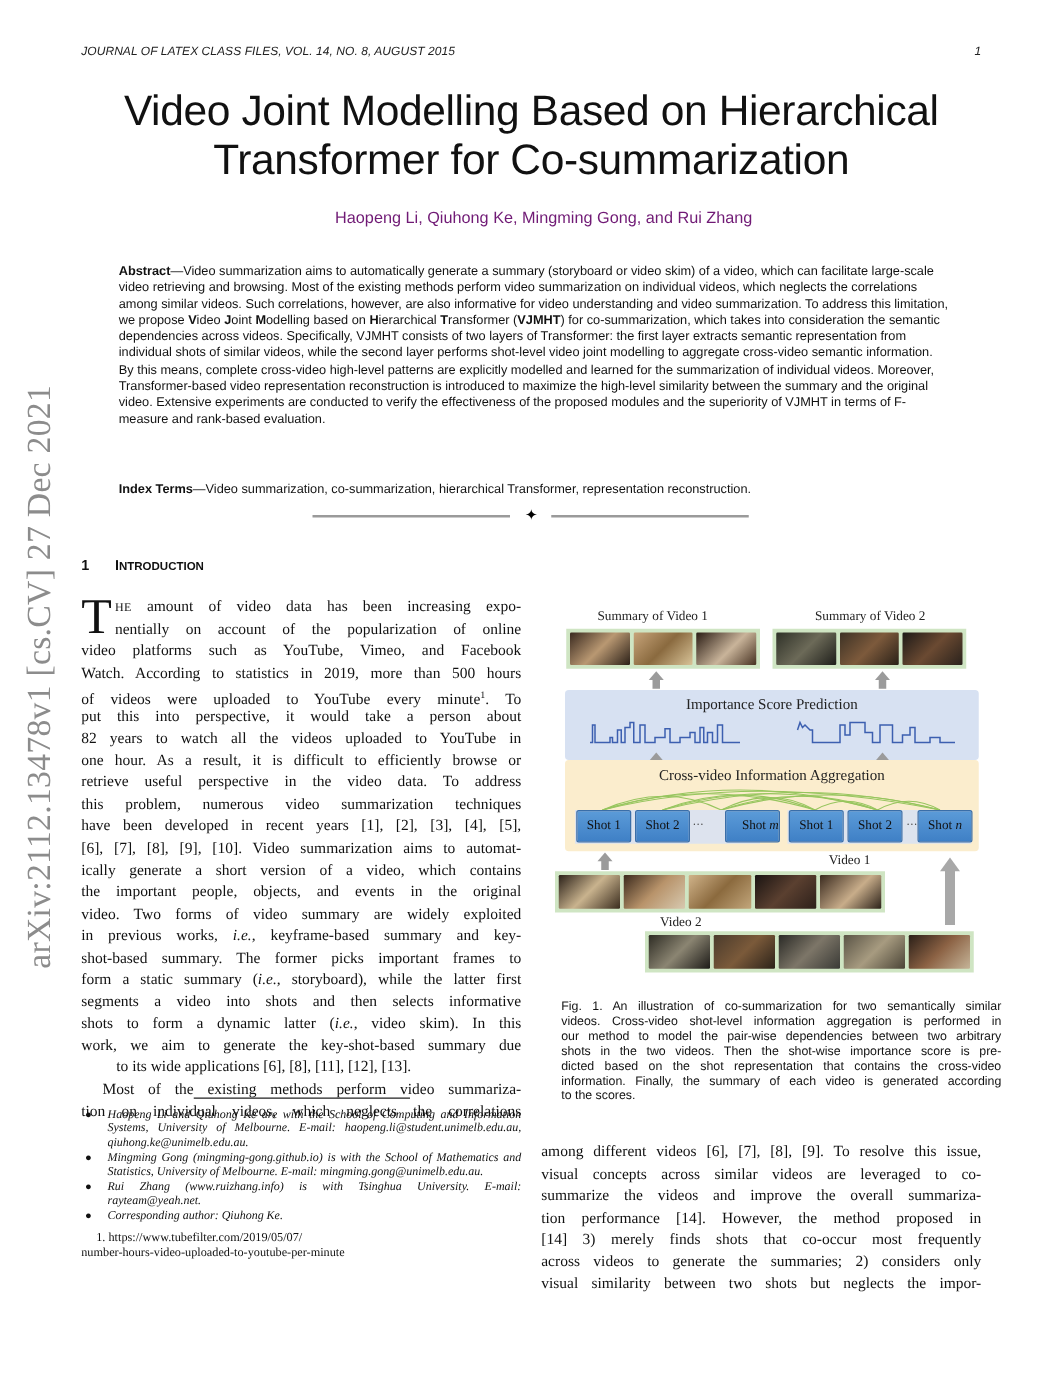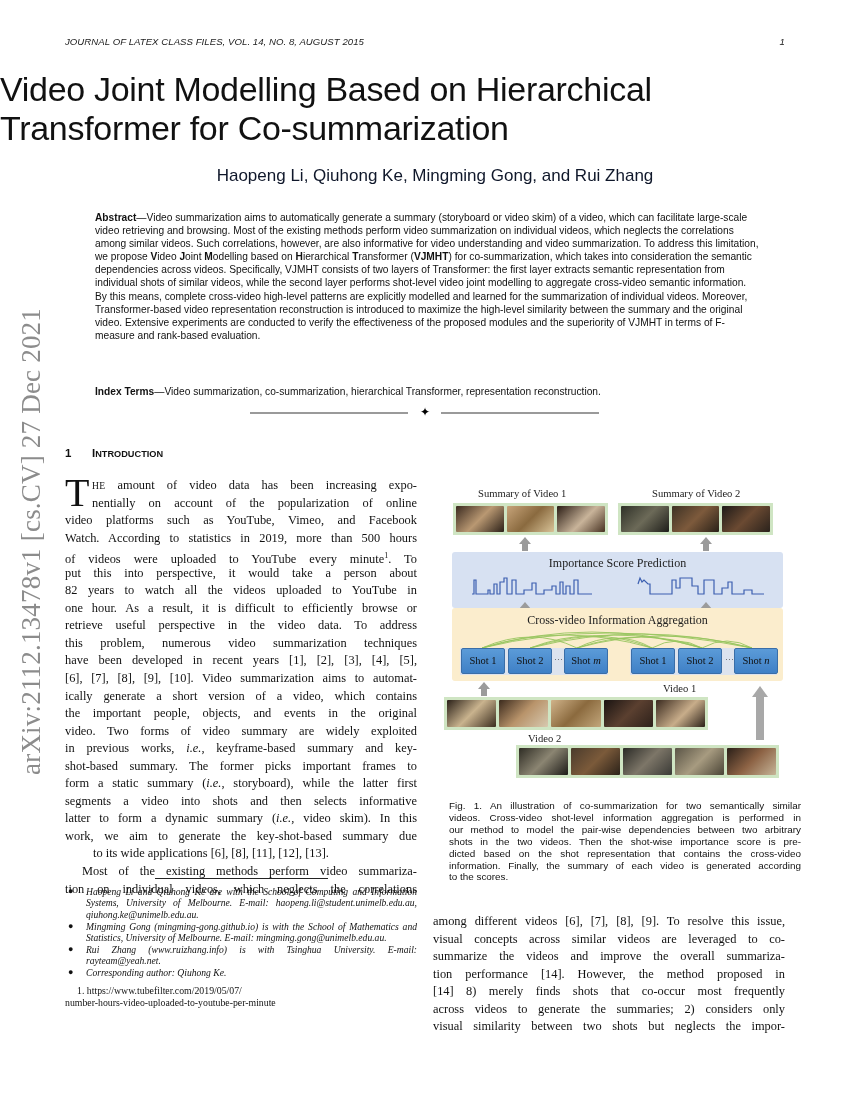--- a/index.html
+++ b/index.html
@@ -6,27 +6,27 @@
   html, body { width: 850px; height: 1100px; background: #ffffff; overflow: hidden; }
   body { position: relative; color: #111; font-family: "Liberation Serif", serif; }
 
   .running-header {
     position: absolute; top: 36px; left: 65px; width: 720px; height: 14px;
     font-family: "Liberation Sans", sans-serif; font-size: 9.6px; letter-spacing: 0.05px; color: #222; font-style: italic;
   }
   .running-header .page-num { position: absolute; right: 0; top: 0; }
 
   .title {
-    position: absolute; top: 70px; left: 0; width: 850px; 
+    position: absolute; top: 70px; left: 0; width: 850px; text-align: center;
     font-family: "Liberation Sans", sans-serif; font-size: 34px; line-height: 39px; color: #111;
     letter-spacing: -0.3px;
   }
   .authors {
     position: absolute; top: 166px; left: 0; width: 850px; text-align: center;
-    font-family: "Liberation Sans", sans-serif; font-size: 17px; color: #0f172a; padding-left: 20px;
+    font-family: "Liberation Sans", sans-serif; font-size: 13px; color: #701a75; padding-left: 20px;
   }
 
   .abstract {
     position: absolute; top: 211px; left: 95px; width: 665px;
     font-family: "Liberation Sans", sans-serif; font-size: 10.2px; line-height: 13.1px; color: #111;
     text-align: left;
   }
   .abstract b { font-weight: bold; }
   .index-terms {
     position: absolute; top: 385px; left: 95px; width: 665px;
@@ -165,21 +165,21 @@
   <span class="line">this problem, numerous video summarization techniques</span>
   <span class="line">have been developed in recent years [1], [2], [3], [4], [5],</span>
   <span class="line">[6], [7], [8], [9], [10]. Video summarization aims to automat-</span>
   <span class="line">ically generate a short version of a video, which contains</span>
   <span class="line">the important people, objects, and events in the original</span>
   <span class="line">video. Two forms of video summary are widely exploited</span>
   <span class="line"><span>in previous works, </span><i>i.e.</i><span>, keyframe-based summary and key-</span></span>
   <span class="line">shot-based summary. The former picks important frames to</span>
   <span class="line"><span>form a static summary (</span><i>i.e.</i><span>, storyboard), while the latter first</span></span>
   <span class="line">segments a video into shots and then selects informative</span>
-  <span class="line"><span>latter to form a dynamic summary (</span><i>i.e.</i><span>, video skim). In this</span></span>
+  <span class="line"><span>shots to form a dynamic latter (</span><i>i.e.</i><span>, video skim). In this</span></span>
   <span class="line">work, we aim to generate the key-shot-based summary due</span>
   <span class="line last">to its wide applications [6], [8], [11], [12], [13].</span>
   <span class="line indent">Most of the existing methods perform video summariza-</span>
   <span class="line">tion on individual videos, which neglects the correlations</span>
 </div>
 
 <div class="footnote-rule"></div>
 <div class="footnotes">
   <div class="fn-item"><span class="bullet">●</span><span>Haopeng Li and Qiuhong Ke are with the School of Computing and Information Systems, University of Melbourne. E-mail: haopeng.li@student.unimelb.edu.au, qiuhong.ke@unimelb.edu.au.</span></div>
   <div class="fn-item"><span class="bullet">●</span><span>Mingming Gong (mingming-gong.github.io) is with the School of Mathematics and Statistics, University of Melbourne. E-mail: mingming.gong@unimelb.edu.au.</span></div>
@@ -248,21 +248,21 @@
         <path d="M30,26 Q140,-6 250,26"></path>
           <path d="M200,26 Q225,12 250,26"></path>
           <path d="M250,26 Q275,12 300,26"></path>
       </g>
     </svg>
     <div class="shot-group" style="left:8px; width:148px;"></div>
     <div class="shot-group" style="left:178px; width:147px;"></div>
     <div class="shot" style="left:9px;">Shot 1</div>
     <div class="shot" style="left:56px;">Shot 2</div>
     <div class="shot-ellipsis" style="left:102px;">···</div>
-    <div class="shot" style="left:112px;">Shot <i>m</i></div>
+    <div class="shot" style="left:128px;text-align:right;">Shot <i>m</i></div>
     <div class="shot" style="left:179px;">Shot 1</div>
     <div class="shot" style="left:226px;">Shot 2</div>
     <div class="shot-ellipsis" style="left:273px;">···</div>
     <div class="shot" style="left:282px;">Shot <i>n</i></div>
   </div>
 
   <div class="arrow-up" style="left:38px; top:196px;">
       <div class="head"></div>
       <div class="shaft"></div>
     </div>
@@ -298,16 +298,16 @@
   <span class="line">dicted based on the shot representation that contains the cross-video</span>
   <span class="line">information. Finally, the summary of each video is generated according</span>
   <span class="line last">to the scores.</span>
 </div>
 
 <div class="col-text col-right-bottom">
   <span class="line">among different videos [6], [7], [8], [9]. To resolve this issue,</span>
   <span class="line">visual concepts across similar videos are leveraged to co-</span>
   <span class="line">summarize the videos and improve the overall summariza-</span>
   <span class="line">tion performance [14]. However, the method proposed in</span>
-  <span class="line">[14] 8) merely finds shots that co-occur most frequently</span>
+  <span class="line">[14] 3) merely finds shots that co-occur most frequently</span>
   <span class="line">across videos to generate the summaries; 2) considers only</span>
   <span class="line">visual similarity between two shots but neglects the impor-</span>
 </div>
 
 </body></html>

